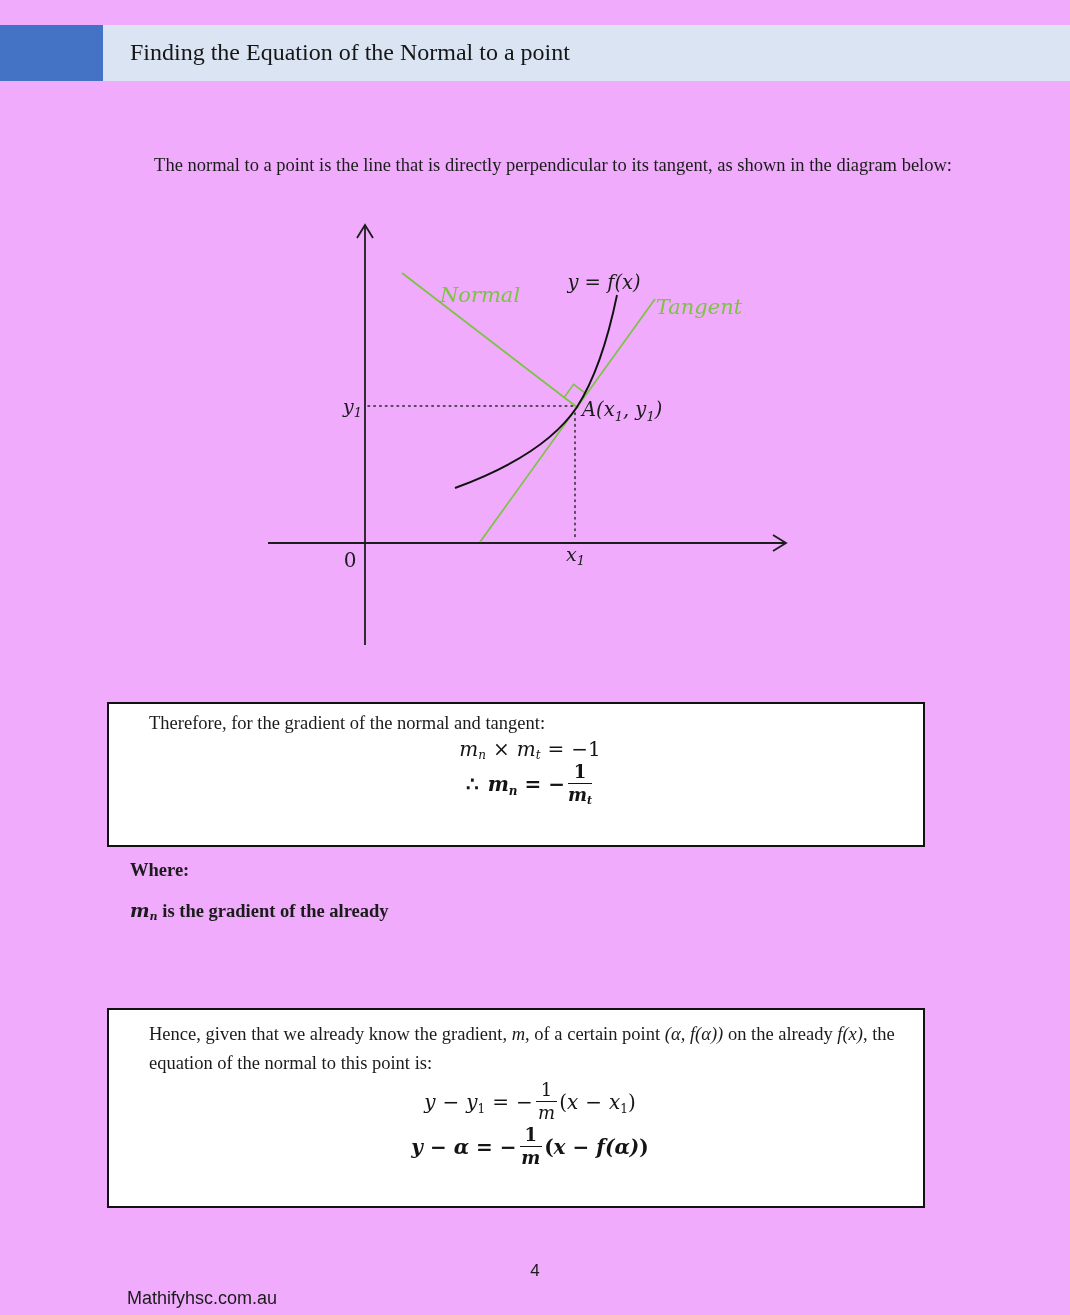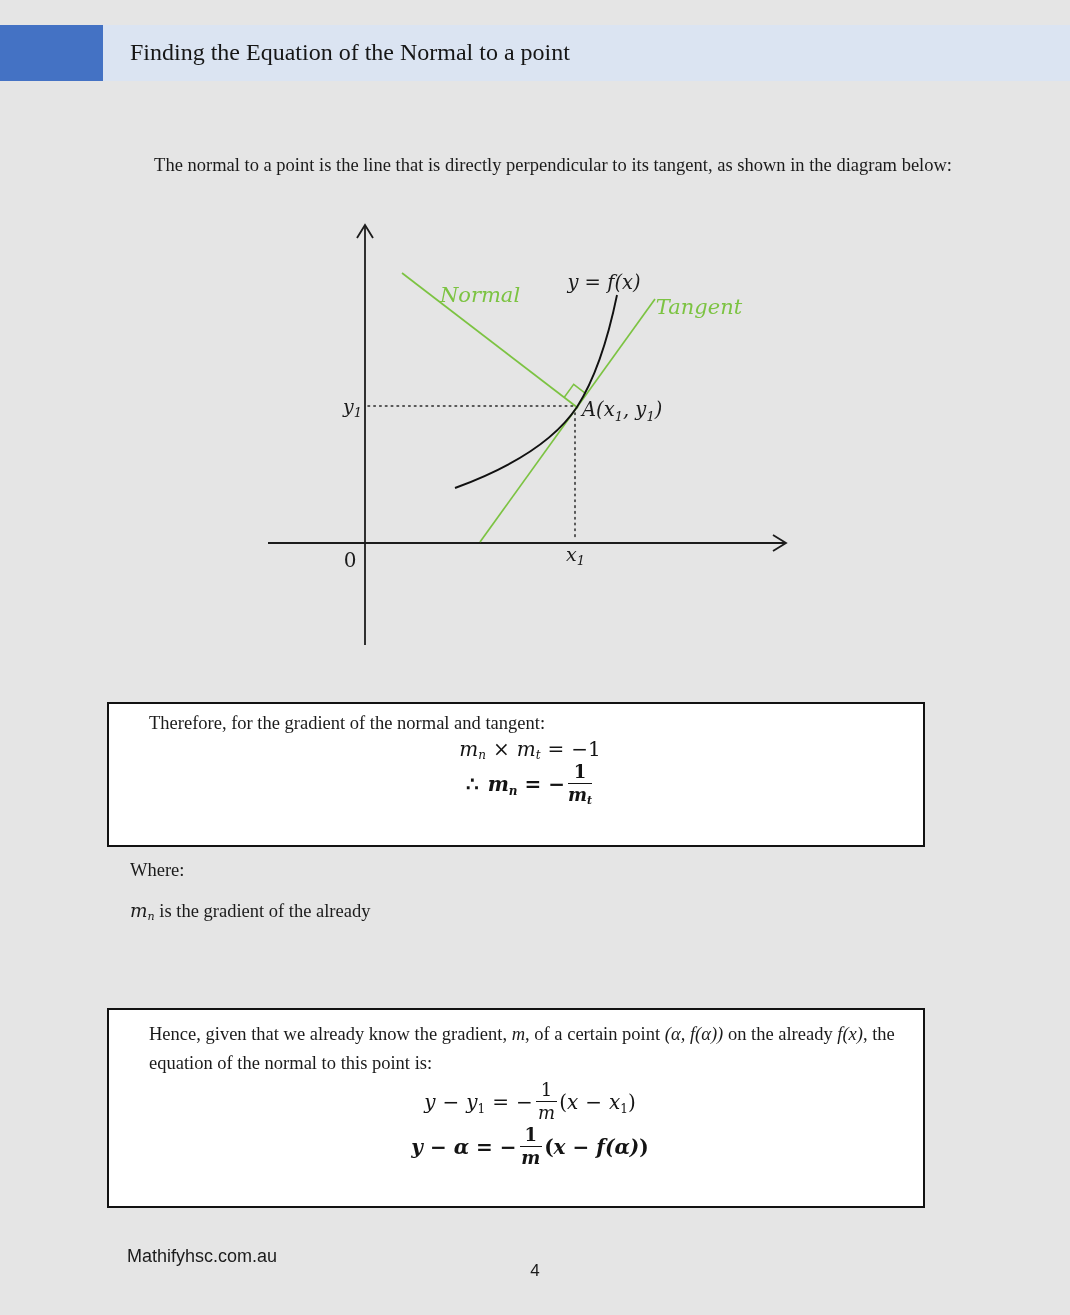--- a/index.html
+++ b/index.html
@@ -1,20 +1,20 @@
 <!DOCTYPE html>
 <html><head>
 <meta charset="utf-8">
 <style>
   html, body { margin: 0; padding: 0; background: #ffffff; }
   .page {
     position: relative;
     width: 1070px;
     height: 1315px;
-    background: #e5e5e5;
+    background: #f0abfc;
     font-family: "Liberation Serif", serif;
     color: #1b1b1b;
     overflow: hidden;
   }
 
   
   .accent-block {
     position: absolute; left: 0; top: 25px;
     width: 103px; height: 56px;
     background: #4472c4;
@@ -90,31 +90,31 @@
     font-size: 18px; line-height: 1.12;
   }
   .frac .num { display: block; padding: 0 5px 1px; border-bottom: 1.7px solid #141414; }
   .frac .den { display: block; padding-top: 1px; }
 
   
   .where {
     position: absolute; left: 130px; top: 858px;
     font-size: 18.5px;
   }
-  .where p { margin: 0 0 17px 0; line-height: 24px; }
+  .where p { margin: 0 0 17px 0; line-height: 24px; font-weight: bold; }
   .where .m { font-family: "DejaVu Serif", "Liberation Serif", serif; }
 
   
   .pagenum {
     position: absolute; left: 0; right: 0; top: 1261px;
     text-align: center;
     font-family: "Liberation Sans", sans-serif; font-size: 17px;
   }
   .site {
-    position: absolute; left: 127px; top: 1246px;
+    position: absolute; left: 127px; top: 1288px;
     font-family: "Liberation Sans", sans-serif; font-size: 18px;
   }
 </style>
 </head>
 <body>
 
 <div class="page">
 
   <div class="accent-block"></div>
   <div class="banner">

